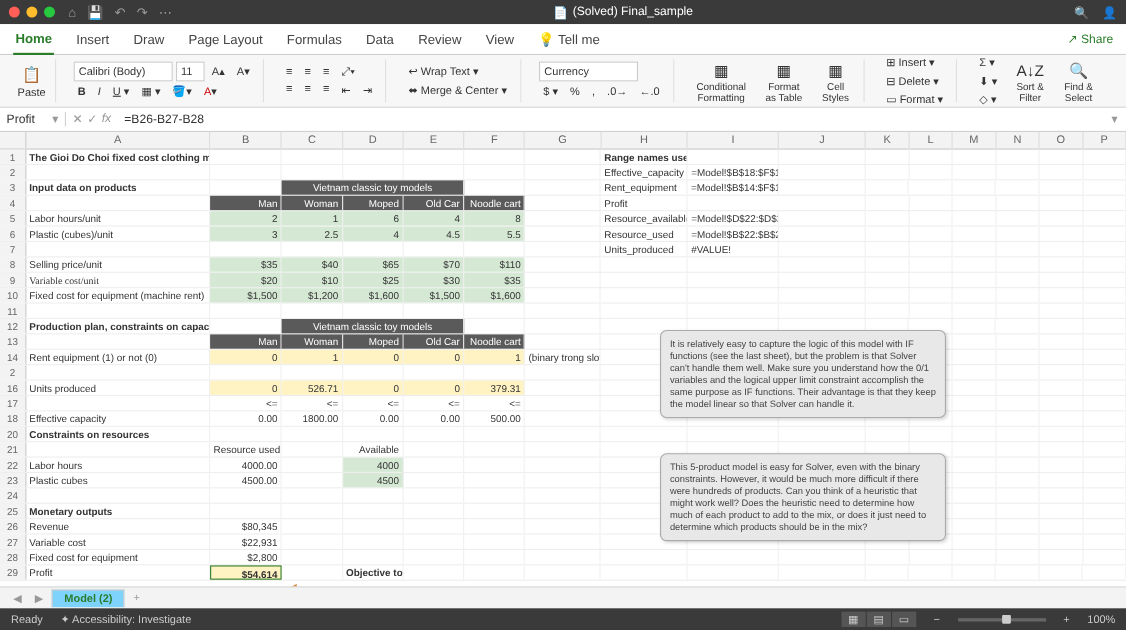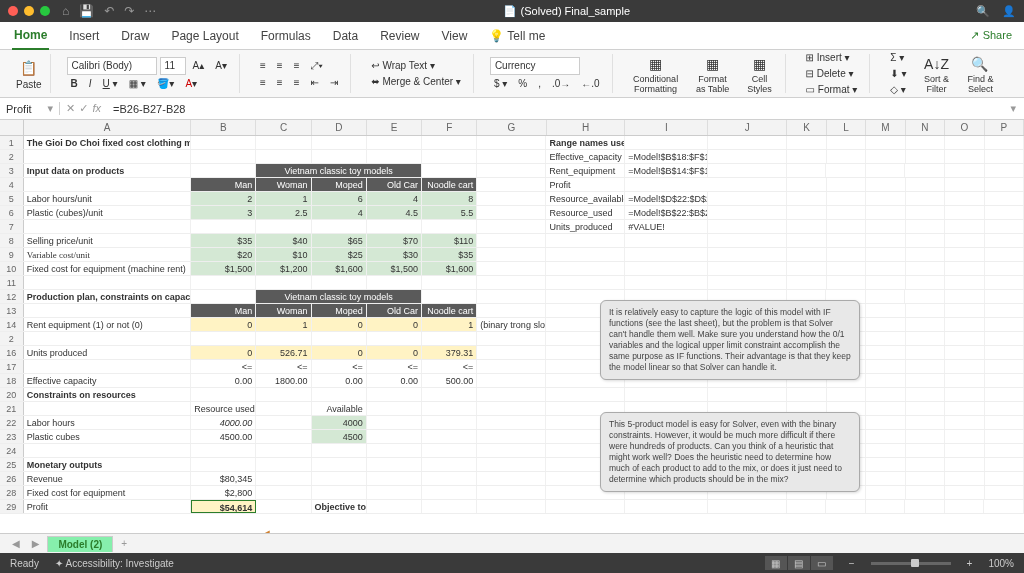--- a/index.html
+++ b/index.html
@@ -35,21 +35,21 @@
 .cell { border-right: 1px solid #f0f0f0; padding: 0 3px; line-height: 14px; overflow: hidden; white-space: nowrap; }
 .cell.b { font-weight: bold; }
 .cell.hdr { background: #5a5a5a; color: #fff; text-align: center; }
 .cell.hdr2 { background: #5a5a5a; color: #fff; text-align: right; }
 .cell.dat { background: #d4e8d4; text-align: right; }
 .cell.out { background: #fff3c4; text-align: right; }
 .cell.profit { background: #fff3c4; font-weight: bold; text-align: right; border: 1.5px solid #2b7d2b; }
 .cell.r { text-align: right; }
 .note { position: absolute; background: #e8e8e8; border: 1px solid #aaa; border-radius: 6px; padding: 6px 8px; font-size: 8.5px; line-height: 1.3; color: #444; box-shadow: 1px 1px 3px rgba(0,0,0,.15); }
 .sheet-tabs { background: #f3f3f3; border-top: 1px solid #ccc; height: 20px; display: flex; align-items: center; font-size: 10px; padding: 0 8px; gap: 4px; }
-.sheet-tab { background: #86efac; border: 1px solid #ccc; border-bottom: none; padding: 2px 10px; color: #2b7d2b; font-weight: 600; }
+.sheet-tab { background: #7dd3fc; border: 1px solid #ccc; border-bottom: none; padding: 2px 10px; color: #2b7d2b; font-weight: 600; }
 .nav-arr { color: #999; padding: 0 4px; cursor: pointer; }
 .status-bar { background: #3a3a3a; color: #ccc; height: 20px; display: flex; align-items: center; padding: 0 10px; font-size: 10px; gap: 16px; }
 .status-bar .sp { flex: 1; }
 .view-btns { display: flex; gap: 1px; }
 .view-btn { width: 22px; height: 14px; background: #555; display: flex; align-items: center; justify-content: center; }
 .zoom-slider { width: 80px; height: 3px; background: #666; position: relative; }
 .zoom-thumb { position: absolute; width: 8px; height: 8px; background: #ccc; top: -3px; left: 50%; border-radius: 1px; }
 .arrow-note { position: absolute; color: #d08030; font-size: 10px; }
 </style>
 </head>
@@ -584,21 +584,21 @@
         <div class="cell" style="width: 40px;"></div>
         <div class="cell" style="width: 40px;"></div>
         <div class="cell" style="width: 40px;"></div>
         <div class="cell" style="width: 40px;"></div>
         <div class="cell" style="width: 40px;"></div>
         <div class="cell" style="width: 40px;"></div>
       </div>
       <div class="row">
         <div class="row-h">22</div>
         <div class="cell" style="width: 170px;">Labor hours</div>
-        <div class="cell r" style="width: 66px; font-style: italic;">4000.00</div>
+        <div class="cell r" style="width: 66px;">4000.00</div>
         <div class="cell" style="width: 56px;"></div>
         <div class="cell dat r" style="width: 56px;">4000</div>
         <div class="cell" style="width: 56px;"></div>
         <div class="cell" style="width: 56px;"></div>
         <div class="cell" style="width: 70px;"></div>
         <div class="cell" style="width: 80px;"></div>
         <div class="cell" style="width: 84px;"></div>
         <div class="cell" style="width: 80px;"></div>
         <div class="cell" style="width: 40px;"></div>
         <div class="cell" style="width: 40px;"></div>
@@ -661,20 +661,39 @@
         <div class="cell" style="width: 40px;"></div>
         <div class="cell" style="width: 40px;"></div>
         <div class="cell" style="width: 40px;"></div>
         <div class="cell" style="width: 40px;"></div>
         <div class="cell" style="width: 40px;"></div>
       </div>
       <div class="row">
         <div class="row-h">26</div>
         <div class="cell" style="width: 170px;">Revenue</div>
         <div class="cell r" style="width: 66px;">$80,345</div>
+        <div class="cell" style="width: 56px;"></div>
+        <div class="cell" style="width: 56px;"></div>
+        <div class="cell" style="width: 56px;"></div>
+        <div class="cell" style="width: 56px;"></div>
+        <div class="cell" style="width: 70px;"></div>
+        <div class="cell" style="width: 80px;"></div>
+        <div class="cell" style="width: 84px;"></div>
+        <div class="cell" style="width: 80px;"></div>
+        <div class="cell" style="width: 40px;"></div>
+        <div class="cell" style="width: 40px;"></div>
+        <div class="cell" style="width: 40px;"></div>
+        <div class="cell" style="width: 40px;"></div>
+        <div class="cell" style="width: 40px;"></div>
+        <div class="cell" style="width: 40px;"></div>
+      </div>
+      <div class="row">
+        <div class="row-h">27</div>
+        <div class="cell" style="width: 170px;">Variable cost</div>
+        <div class="cell r" style="width: 66px;">$22,931</div>
         <div class="cell" style="width: 56px;"></div>
         <div class="cell" style="width: 56px;"></div>
         <div class="cell" style="width: 56px;"></div>
         <div class="cell" style="width: 56px;"></div>
         <div class="cell" style="width: 70px;"></div>
         <div class="cell" style="width: 80px;"></div>
         <div class="cell" style="width: 84px;"></div>
         <div class="cell" style="width: 80px;"></div>
         <div class="cell" style="width: 40px;"></div>
         <div class="cell" style="width: 40px;"></div>

